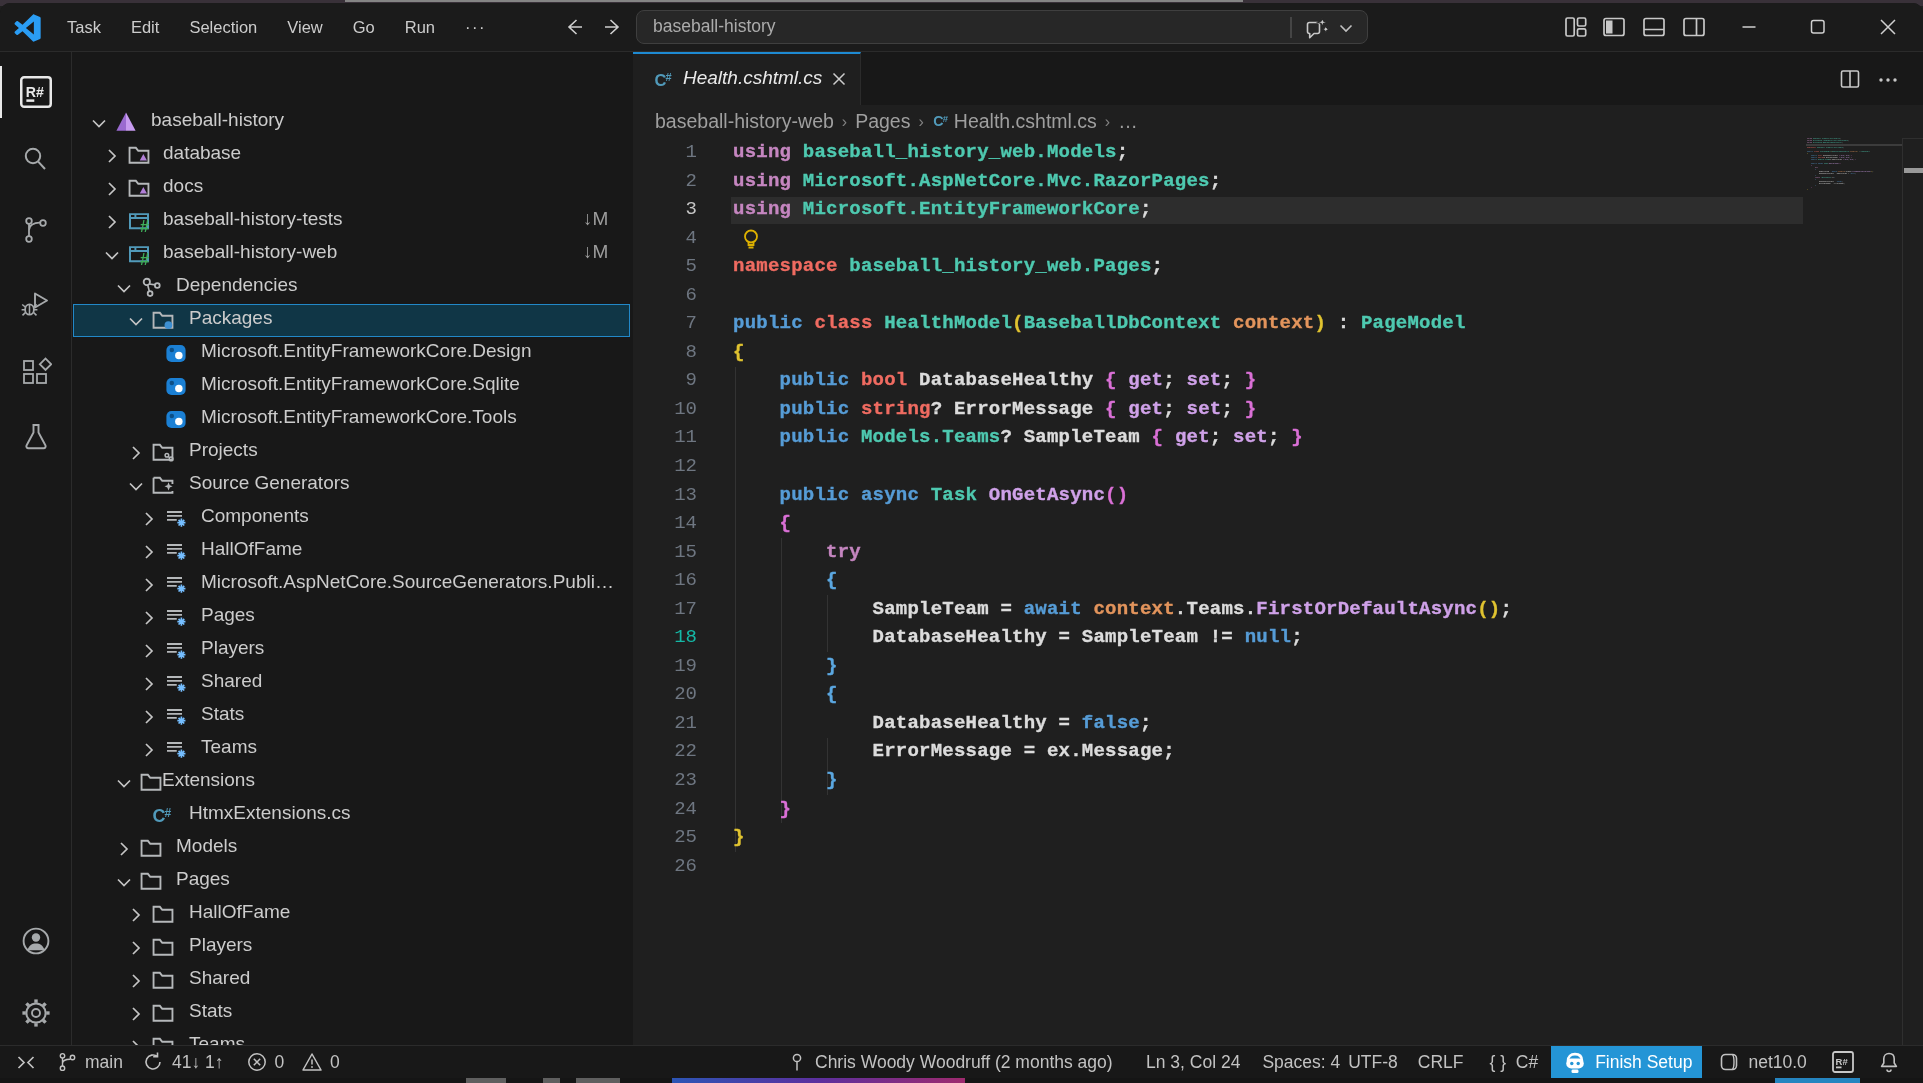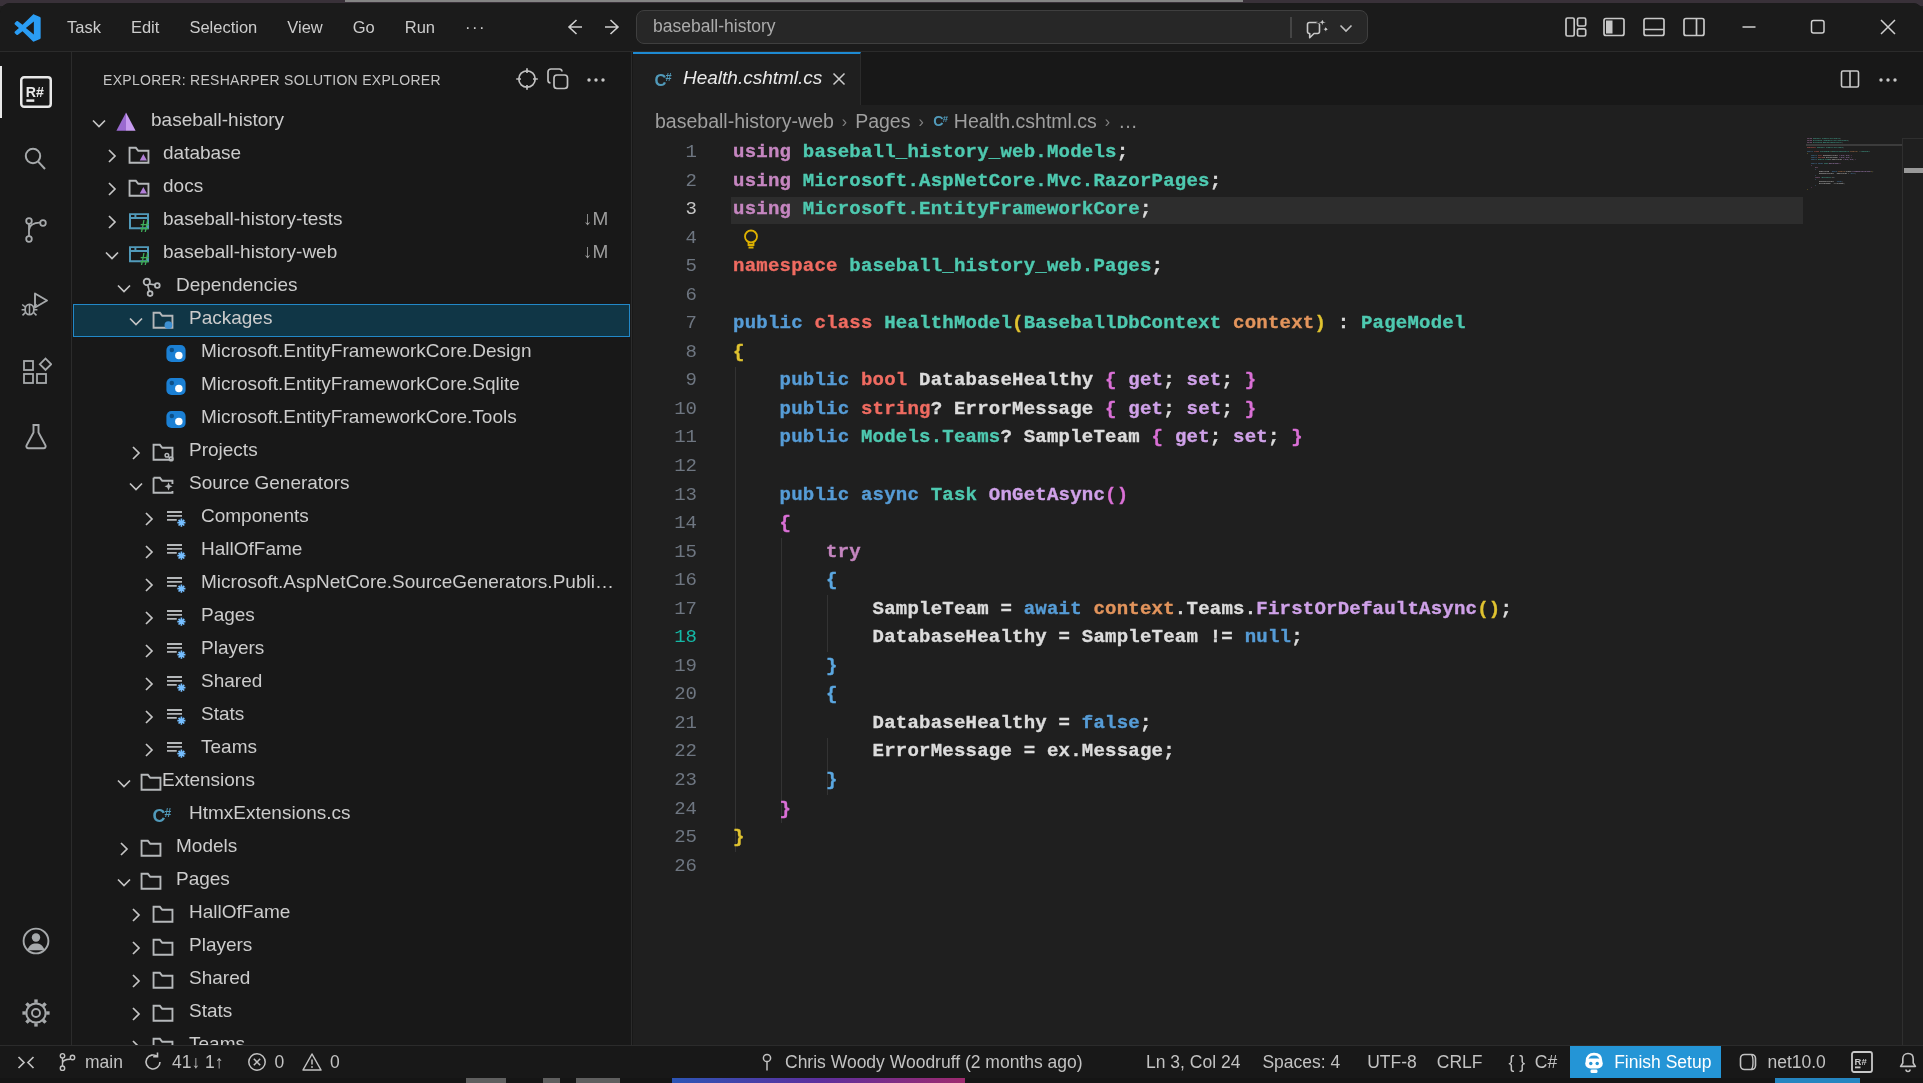--- a/index.html
+++ b/index.html
@@ -125,36 +125,20 @@
           <line x1="23.2" y1="23.2" x2="25.6" y2="25.6" stroke="#a6a9ab" stroke-width="3.4"></line>
           <line x1="16.0" y1="26.2" x2="16.0" y2="29.6" stroke="#a6a9ab" stroke-width="3.4"></line>
           <line x1="8.8" y1="23.2" x2="6.4" y2="25.6" stroke="#a6a9ab" stroke-width="3.4"></line>
           <line x1="5.8" y1="16.0" x2="2.4" y2="16.0" stroke="#a6a9ab" stroke-width="3.4"></line>
           <line x1="8.8" y1="8.8" x2="6.4" y2="6.4" stroke="#a6a9ab" stroke-width="3.4"></line>
           <line x1="16.0" y1="5.8" x2="16.0" y2="2.4" stroke="#a6a9ab" stroke-width="3.4"></line>
           <line x1="23.2" y1="8.8" x2="25.6" y2="6.4" stroke="#a6a9ab" stroke-width="3.4"></line>
         </svg></span>
  </div>
 
- <div class="abs" style="left:73px;top:49px;width:559px;height:993px;background:#181818;border-right:1px solid #2b2b2b">
-  <span class="abs" style="left:30px;top:20px;color:#c5c5c5;font-size:14px;letter-spacing:0.3px">EXPLORER: RESHARPER SOLUTION EXPLORER</span>
-  <span class="abs" style="left:441px;top:14px"><svg width="26" height="26" viewBox="0 0 26 26" style="">
-          <circle cx="13" cy="13" r="8.2" fill="none" stroke="#c0c0c0" stroke-width="1.7"></circle>
-          <path d="M13 2.2 V7 M13 19 V23.8 M2.2 13 H7 M19 13 H23.8" stroke="#c0c0c0" stroke-width="1.7"></path>
-        </svg></span>
-  <span class="abs" style="left:472px;top:14px"><svg width="26" height="26" viewBox="0 0 26 26" style="">
-          <rect x="9" y="9" width="13.5" height="13.5" rx="3" fill="none" stroke="#c0c0c0" stroke-width="1.7"></rect>
-          <path d="M5.5 17 A2.8 2.8 0 0 1 3 14.2 V6 a3 3 0 0 1 3-3 h8.2 A2.8 2.8 0 0 1 17 5.5" fill="none" stroke="#c0c0c0" stroke-width="1.7"></path>
-        </svg></span>
-  <span class="abs" style="left:511px;top:16px"><svg width="24" height="24" viewBox="0 0 24 24" style="">
-          <circle cx="5" cy="12" r="1.7" fill="#c8c8c8"></circle>
-          <circle cx="12" cy="12" r="1.7" fill="#c8c8c8"></circle>
-          <circle cx="19" cy="12" r="1.7" fill="#c8c8c8"></circle>
-        </svg></span>
- </div>
  <div class="abs" style="left:0;top:49px;width:632px;height:993px;overflow:hidden">
   <div class="abs" style="left:73px;top:53.5px;width:557px;height:33px;">
         <span class="abs" style="left:15px;top:6px"><svg width="22" height="22" viewBox="0 0 22 22" style="">
             <path d="M5 8.5 L11 14.5 L17 8.5" fill="none" stroke="#c5c5c5" stroke-width="1.7"></path>
           </svg></span>
         <span class="abs" style="left:41px;top:4px"><svg width="24" height="24" viewBox="0 0 16 16" style="">
             <path d="M8 1.6 L8 13.8 L1.6 13.8 Z" fill="#9a6ad0"></path>
             <path d="M8 1.6 L8 13.8 L14.4 13.8 Z" fill="#c79bf0"></path>
           </svg></span>
         <span class="abs trlab" style="left:78px;top:3.5px;max-width:469px">baseball-history</span>
@@ -594,30 +578,30 @@
           </svg>41↓ 1↑</span>
     <span class="sbi" style="margin-left:4px"><svg width="22" height="22" viewBox="0 0 22 22" style="">
             <circle cx="11" cy="11" r="8.2" fill="none" stroke="#c2c2c2" stroke-width="1.5"></circle>
             <path d="M7.8 7.8 L14.2 14.2 M14.2 7.8 L7.8 14.2" stroke="#c2c2c2" stroke-width="1.5"></path>
           </svg>0&nbsp;&nbsp;<svg width="22" height="22" viewBox="0 0 22 22" style="">
             <path d="M11 3 L20 19 H2 Z" fill="none" stroke="#c2c2c2" stroke-width="1.5" stroke-linejoin="round"></path>
             <line x1="11" y1="8.5" x2="11" y2="13.5" stroke="#c2c2c2" stroke-width="1.5"></line>
             <circle cx="11" cy="16" r="0.9" fill="#c2c2c2"></circle>
           </svg>0</span>
   </div>
-  <div class="abs" style="left:756px;top:0;height:32px;display:flex;align-items:center;gap:0">
+  <div class="abs" style="left:786px;top:0;height:32px;display:flex;align-items:center;gap:0">
     <span class="sbi"><svg width="22" height="22" viewBox="0 0 22 22" style="">
             <circle cx="11" cy="7" r="3.6" fill="none" stroke="#c2c2c2" stroke-width="1.5"></circle>
             <line x1="11" y1="10.6" x2="11" y2="19.5" stroke="#c2c2c2" stroke-width="1.5"></line>
           </svg>Chris Woody Woodruff (2 months ago)</span>
   </div>
   <div class="abs" style="left:1146px;top:0;height:32px;display:flex;align-items:center">
     <span class="sbi">Ln 3, Col 24</span>
     <span class="sbi" style="margin-left:22px">Spaces: 4</span>
-    <span class="sbi" style="margin-left:27px">UTF-8</span>
+    <span class="sbi" style="margin-left:8px">UTF-8</span>
     <span class="sbi" style="margin-left:20px">CRLF</span>
     <span class="sbi" style="margin-left:26px">{ }&nbsp; C#</span>
     <span class="sbi" style="margin-left:13px;background:#2495d6;color:#fff;height:33px;padding:0 10px;display:flex;align-items:center;gap:6px"><svg width="28" height="28" viewBox="0 0 28 28" style="">
             <path d="M7 13 c0-4.6 2.7-6.9 7-6.9 s7 2.3 7 6.9" fill="none" stroke="#fff" stroke-width="2.6"></path>
             <rect x="5.2" y="10.5" width="17.6" height="10" rx="5" fill="#fff"></rect>
             <circle cx="10.8" cy="15.5" r="1.7" fill="#2495d6"></circle>
             <circle cx="17.2" cy="15.5" r="1.7" fill="#2495d6"></circle>
             <rect x="10.5" y="21.5" width="7" height="3.6" rx="1.4" fill="#fff"></rect>
           </svg>Finish Setup</span>
     <span class="sbi" style="margin-left:15px"><svg width="24" height="24" viewBox="0 0 24 24" style="">

